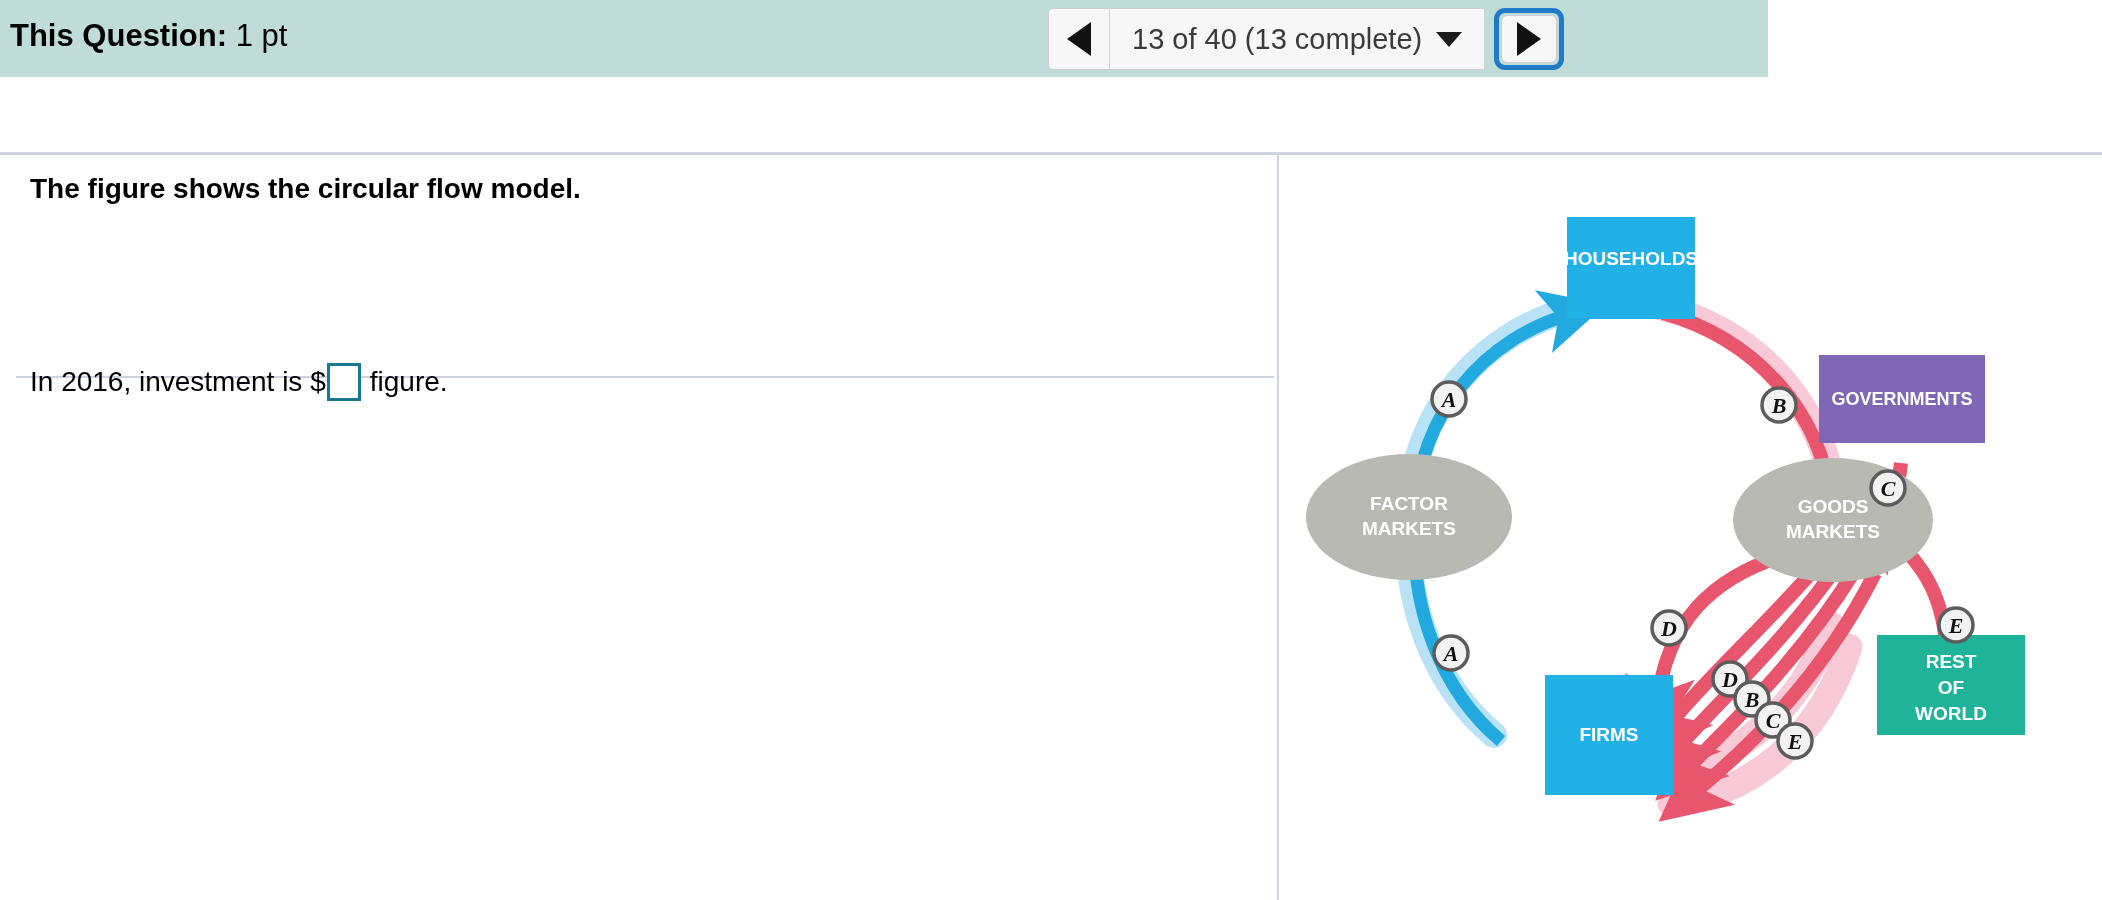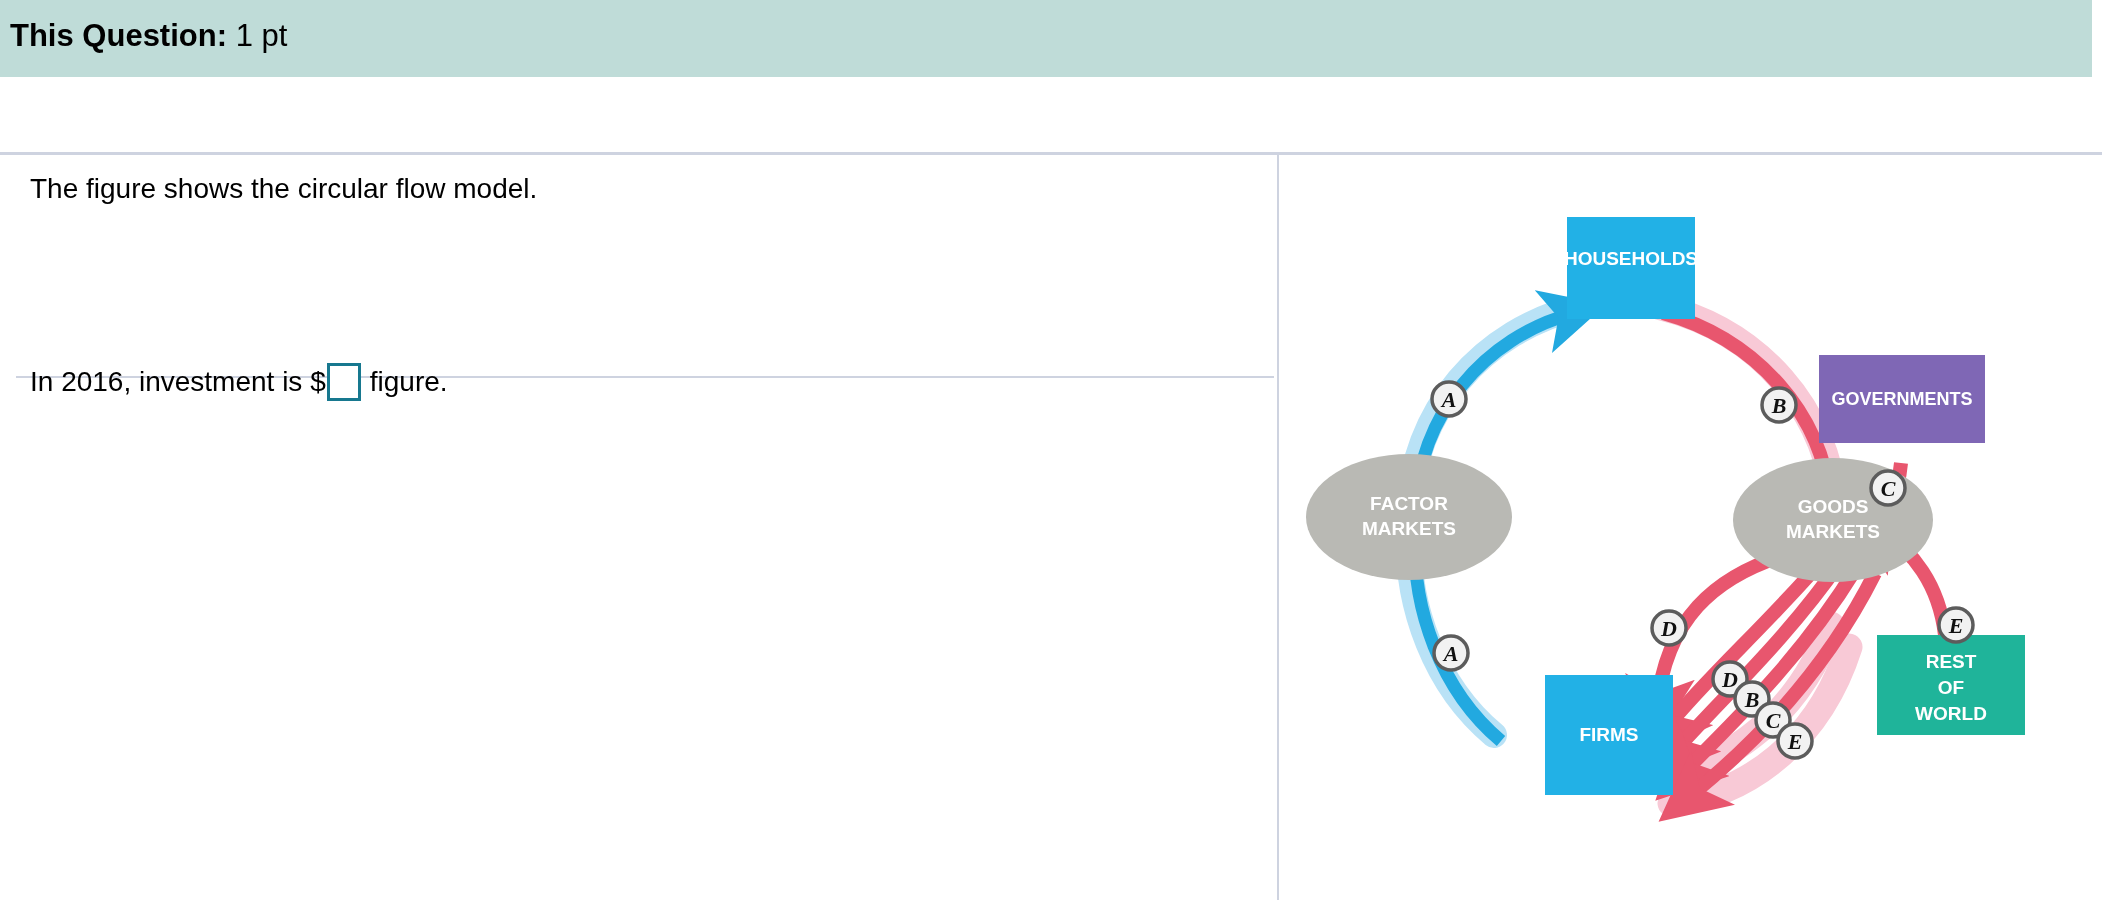--- a/index.html
+++ b/index.html
@@ -6,21 +6,21 @@
   body{
     width:2102px;height:900px;
     background:#ffffff;
     font-family:"Liberation Sans","DejaVu Sans",sans-serif;
     overflow:hidden;
   }
   .page{position:relative;width:2102px;height:900px;}
 
   
   .header{
-    position:absolute;left:0;top:0;width:2092px;height:77px;
+    position:absolute;left:0;top:0;width:1768px;height:77px;
     background:#bfdcd8;
   }
   .hdr-title{
     position:absolute;left:10px;top:18px;
     font-size:31px;color:#000;white-space:nowrap;
   }
   .hdr-title b{font-weight:bold;}
   .hdr-title span.pts{font-weight:normal;}
 
   .navgroup{
@@ -86,21 +86,21 @@
     position:absolute;left:1277px;top:155px;width:2px;height:745px;
     background:#ced3e0;
   }
 
   
   .qpane{position:absolute;left:0;top:155px;width:1277px;height:745px;}
   .q-text{
     position:absolute;left:30px;
     font-size:28px;color:#000;line-height:34px;
   }
-  #q-line1{top:17px;}
+  #q-line1{top:17px;font-weight:bold;}
   #q-line2{top:80px;width:700px;}
   #q-line3{top:146px;}
 
   .answer-row{
     position:absolute;left:30px;top:208px;
     display:flex;align-items:center;
     font-size:28px;color:#000;white-space:nowrap;
   }
   .ans-input{
     width:34px;height:38px;
@@ -123,20 +123,34 @@
 <body>
 
 <div class="page">
 
   <div class="header">
     <div class="hdr-title">
       <b>This Question:</b>
       <span class="pts">1 pt</span>
     </div>
 
+    <div class="navgroup">
+      <div class="nav-btn nav-prev">
+        <span class="tri-left"></span>
+      </div>
+      <div class="nav-counter">
+        <span>13 of 40 (13 complete)</span>
+        <span class="caret-down"></span>
+      </div>
+      <div class="nav-next-wrap">
+        <div class="nav-next">
+          <span class="tri-right"></span>
+        </div>
+      </div>
+    </div>
   </div>
 
   <div class="rule-top"></div>
   <div class="divider-v"></div>
 
   <div class="qpane">
     <div class="q-text" id="q-line1">The figure shows the circular flow model.</div>
   </div>
   <div class="rule-answer"></div>
   <div class="qpane" style="pointer-events:none">

